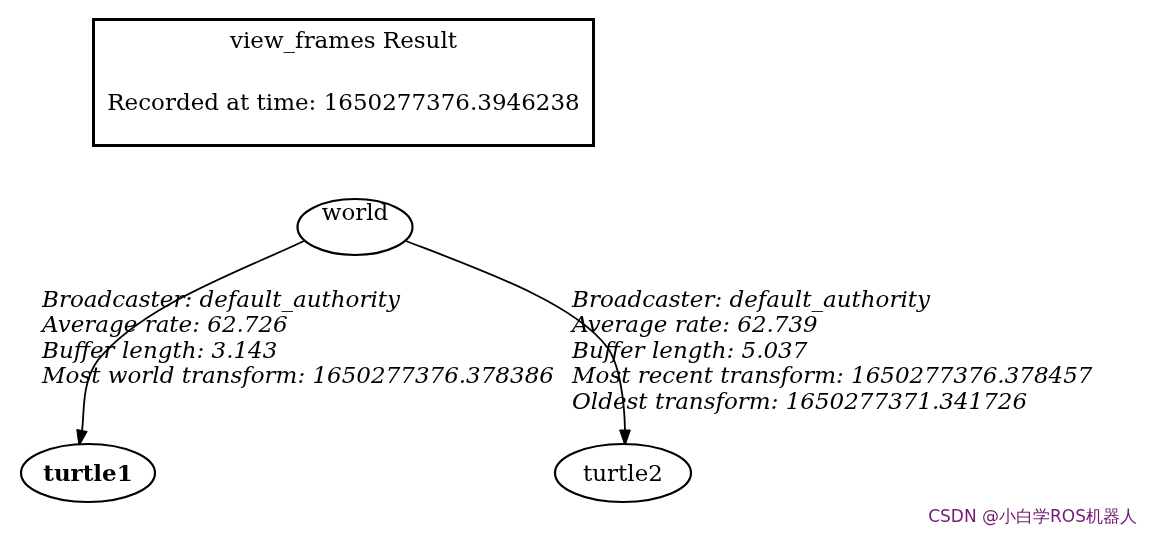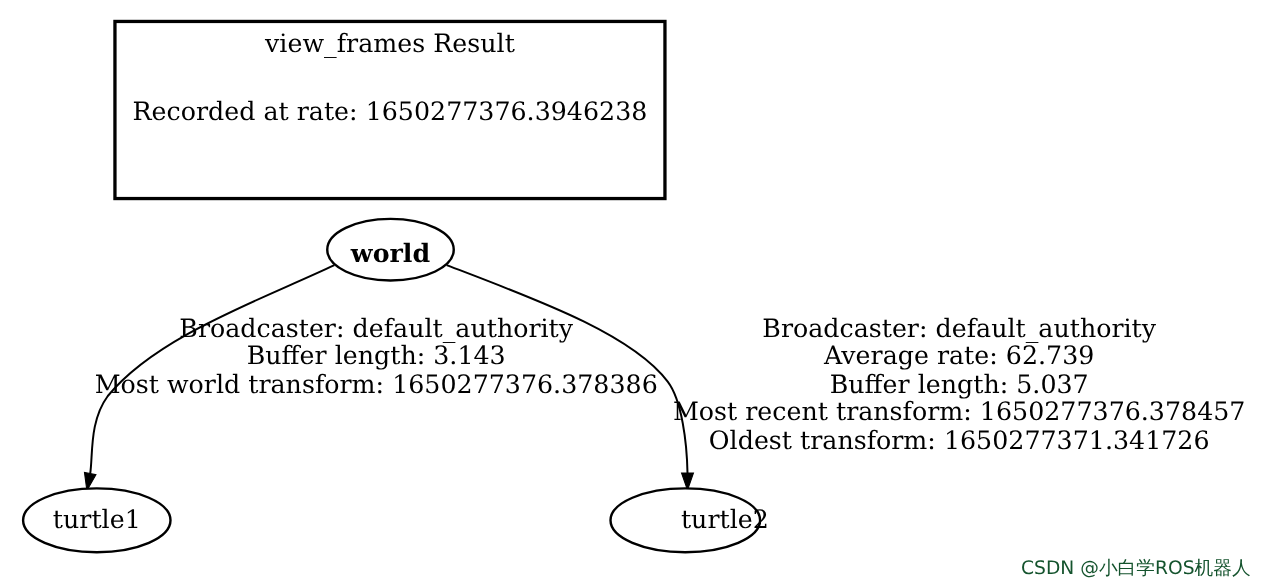--- a/index.html
+++ b/index.html
@@ -16,24 +16,24 @@
     color: #000000;
     overflow: hidden;
   }
   .graph-svg {
     position: absolute;
     left: 0;
     top: 0;
   }
   .title-box {
     position: absolute;
-    left: 103px;
+    left: 92px;
     top: 18px;
     width: 503px;
-    height: 164px;
+    height: 129px;
     border: 3px solid #000000;
     box-sizing: border-box;
   }
   .title-box .line {
     position: absolute;
     left: 0;
     right: 0;
     text-align: center;
     font-size: 23px;
     line-height: 27px;
@@ -42,43 +42,43 @@
   .title-box .line.title { top: 6px; }
   .title-box .line.recorded { top: 68px; }
 
   .node-label {
     position: absolute;
     transform: translate(-50%, -50%);
     font-size: 23px;
     line-height: 26px;
     white-space: nowrap;
   }
-  .node-label.world   { left: 355px; top: 231px; font-weight: bold; }
-  .node-label.turtle1 { left: 88px;  top: 473px; }
-  .node-label.turtle2 { left: 623px; top: 473px; margin-left: 36px; }
+  .node-label.world   { left: 355px; top: 212px; }
+  .node-label.turtle1 { left: 88px;  top: 473px; font-weight: bold; }
+  .node-label.turtle2 { left: 623px; top: 473px; }
 
   .edge-label {
     position: absolute;
     top: 287px;
     width: 600px;
-    text-align: center;
     font-size: 23px;
     line-height: 25.4px;
     white-space: nowrap;
+    font-style: italic;
   }
   .edge-label.left  { left: 42px;  }
   .edge-label.right { left: 572px; }
 
   .watermark {
     position: absolute;
     right: 14px;
     top: 505px;
     font-family: "DejaVu Sans", sans-serif;
     font-size: 17px;
-    color: #14532d;
+    color: #701a75;
     text-shadow: 1px 1px 0 rgba(255,255,255,0.9);
     white-space: nowrap;
   }
 </style>
 </head>
 <body>
 
 <div class="canvas">
 
   <svg class="graph-svg" width="1151" height="534" viewBox="0 0 1151 534">
@@ -89,29 +89,30 @@
     <path d="M 406 241 C 484 271, 574 303, 607 347 C 620 364, 624.5 403, 625 430" fill="none" stroke="#000000" stroke-width="1.8"></path>
     <polygon points="625,445.5 619.6,430 630.4,430" fill="#000000" stroke="#000000" stroke-width="1"></polygon>
 
     <ellipse cx="355" cy="227" rx="57.5" ry="28" fill="#ffffff" stroke="#000000" stroke-width="2.2"></ellipse>
     <ellipse cx="88" cy="473" rx="67" ry="29" fill="#ffffff" stroke="#000000" stroke-width="2.2"></ellipse>
     <ellipse cx="623" cy="473" rx="68" ry="29" fill="#ffffff" stroke="#000000" stroke-width="2.2"></ellipse>
   </svg>
 
   <div class="title-box">
     <div class="line title">view_frames Result</div>
-    <div class="line recorded">Recorded at rate: 1650277376.3946238</div>
+    <div class="line recorded">Recorded at time: 1650277376.3946238</div>
   </div>
 
   <div class="node-label world">world</div>
   <div class="node-label turtle1">turtle1</div>
   <div class="node-label turtle2">turtle2</div>
 
   <div class="edge-label left">
     <div>Broadcaster: default_authority</div>
+    <div>Average rate: 62.726</div>
     <div>Buffer length: 3.143</div>
     <div>Most world transform: 1650277376.378386</div>
   </div>
 
   <div class="edge-label right">
     <div>Broadcaster: default_authority</div>
     <div>Average rate: 62.739</div>
     <div>Buffer length: 5.037</div>
     <div>Most recent transform: 1650277376.378457</div>
     <div>Oldest transform: 1650277371.341726</div>

